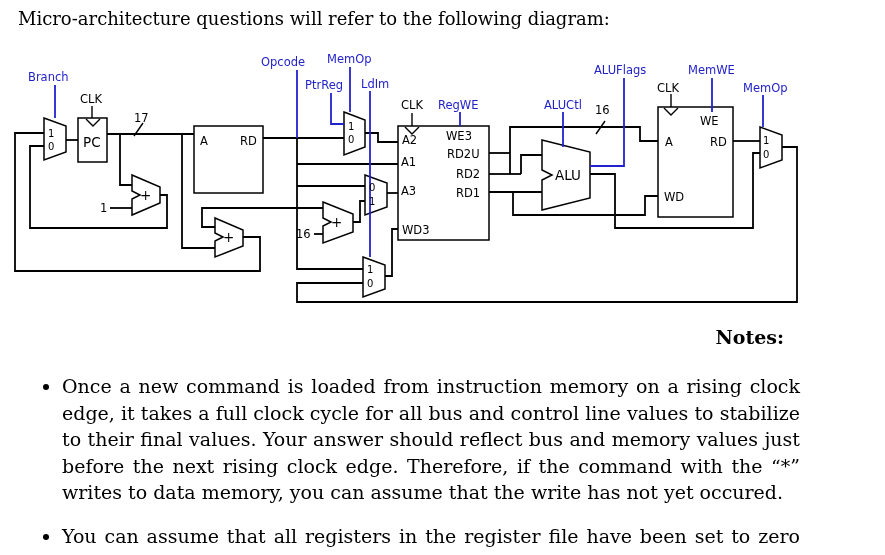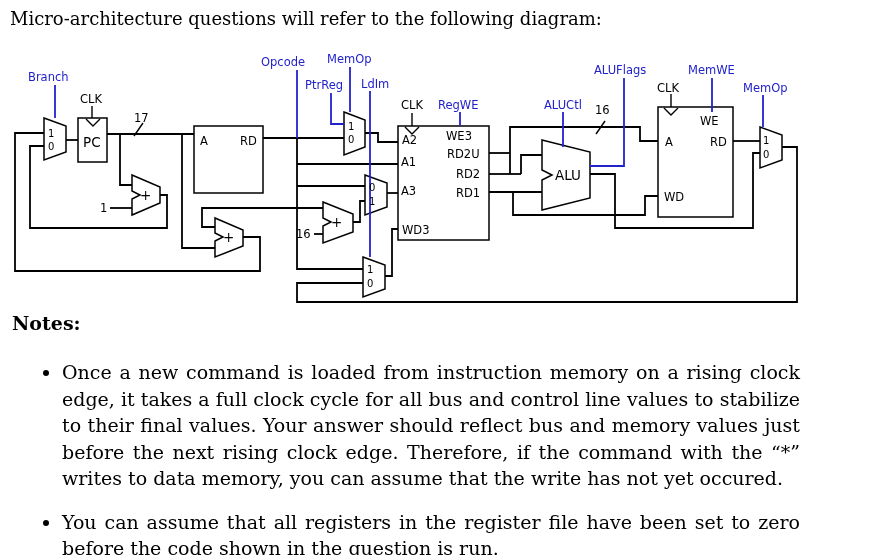--- a/index.html
+++ b/index.html
@@ -1,28 +1,28 @@
 <!DOCTYPE html>
 <html><head>
 <meta charset="utf-8">
 <style>
   html,body{margin:0;padding:0;background:#fff;}
   body{width:885px;height:555px;position:relative;font-family:"DejaVu Serif",serif;color:#000;overflow:hidden;}
-  .title{position:absolute;left:10px;top:8px;font-size:18px;white-space:nowrap;}
+  .title{position:absolute;left:18px;top:8px;font-size:18px;white-space:nowrap;}
   svg.diagram{position:absolute;left:0;top:0;}
   .w{fill:none;stroke:#000;stroke-width:1.8;stroke-linejoin:miter;}
   .blk{fill:#fff;stroke:#000;stroke-width:1.5;}
   .thin{fill:none;stroke:#000;stroke-width:1.4;}
   .sig{fill:none;stroke:#2222cc;stroke-width:1.8;}
   text{font-family:"DejaVu Sans",sans-serif;font-size:11.5px;fill:#000;}
   text.blue{fill:#2222cc;font-size:11.5px;}
   text.big{font-size:13.5px;}
   text.mux{font-size:10px;}
   .notes{position:absolute;left:10px;top:310px;width:790px;}
-  .notes h2{font-size:19px;font-weight:bold;margin:2px;}
+  .notes h2{font-size:19px;font-weight:bold;margin:16px;text-align:right;}
   .notes ul{margin:25px 0 0 0;padding-left:52px;}
   .notes li{font-size:19px;line-height:26.5px;text-align:justify;margin-bottom:17px;}
 </style>
 </head>
 <body>
 
 <div class="title">Micro-architecture questions will refer to the following diagram:</div>
 
 <svg class="diagram" width="885" height="312" viewBox="0 0 885 312">
 

